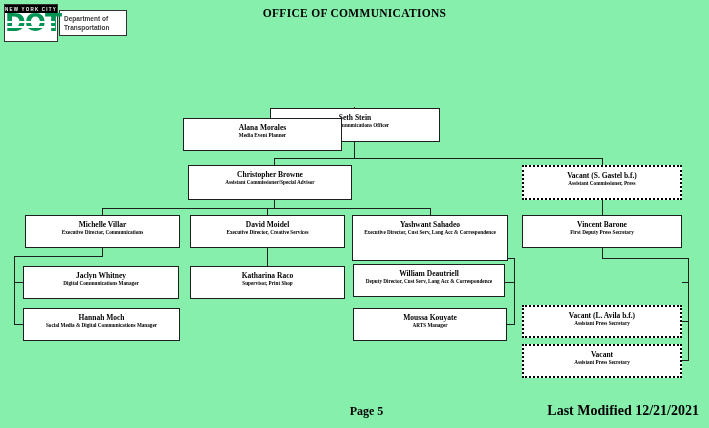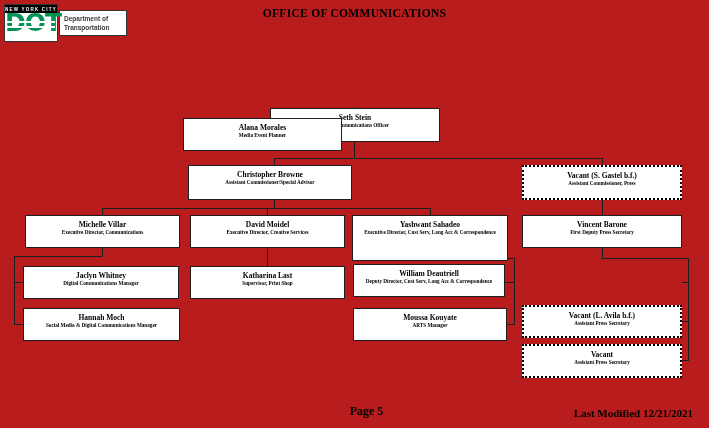--- a/index.html
+++ b/index.html
@@ -1,36 +1,36 @@
 <!DOCTYPE html>
 <html><head>
 <meta charset="utf-8">
 <style>
   html,body { margin:0; padding:0; background:#ffffff; }
   .page {
-    position:relative; width:709px; height:428px; background:#b91c1c;
+    position:relative; width:709px; height:428px; background:#86efac;
     font-family:"Liberation Serif", serif; color:#000; overflow:hidden;text-decoration:underline;
   }
   
   .logo { position:absolute; top:4px; left:4px; display:flex; align-items:center; }
   .logo-left { position:relative; width:54px; height:38px; border:1px solid #333; background:#fff; box-sizing:border-box; }
   .logo-topbar { background:#000; color:#fff; font-family:"Liberation Sans",sans-serif;
     font-size:4.5px; font-weight:bold; text-align:center; letter-spacing:1.2px; padding:1.5px 0 1px 0; }
   .logo-dot { color:#009454; font-family:"DejaVu Sans",sans-serif; font-weight:900;
     font-size:25px; line-height:0.98; text-align:center; letter-spacing:-1px; margin-top:-2px; }
   .logo-stripe { position:absolute; left:2px; right:2px; height:1.5px; background:#fff; }
   .logo-right { width:60px; border:1px solid #333; background:#fff; margin-left:1px;
     padding:3px 2px 3px 4px; font-family:"Liberation Sans",sans-serif; font-size:6.5px;
     font-weight:bold; color:#3a3a3a; line-height:1.4; }
   
   .page-title { position:absolute; top:7px; left:0; right:0; text-align:center;
     font-size:11.5px; font-weight:bold; letter-spacing:0.3px; }
   .footer-page { position:absolute; bottom:9px; left:12px; width:100%; text-align:center;
     font-weight:bold; font-size:12px; }
-  .footer-modified { position:absolute; bottom:9px; right:16px; font-weight:bold; font-size:11px;margin-left:43px; }
+  .footer-modified { position:absolute; bottom:9px; right:10px; font-weight:bold; font-size:14px;margin-left:43px; }
   
   #chart { position:absolute; top:0; left:0; width:709px; height:428px; }
   .node { position:absolute; background:#fff; border:1px solid #1f1f1f; box-sizing:border-box;
     text-align:center; padding-top:4px; z-index:2; }
   .node.vacant { border:2px dotted #000; }
   .node .name { font-weight:bold; font-size:7.5px; line-height:1.2; }
   .node .title { font-weight:bold; font-size:5.2px; line-height:1.5; white-space:nowrap; }
   .line { position:absolute; background:#1f1f1f; z-index:1; }
 </style>
 </head>
@@ -114,21 +114,21 @@
       </div>
       <div class="node" style="left: 522px; top: 215px; width: 160px; height: 33px;">
         <div class="name">Vincent Barone</div>
         <div class="title">First Deputy Press Secretary</div>
       </div>
       <div class="node" style="left: 23px; top: 266px; width: 156px; height: 33px;">
         <div class="name">Jaclyn Whitney</div>
         <div class="title">Digital Communications Manager</div>
       </div>
       <div class="node" style="left: 190px; top: 266px; width: 155px; height: 33px;">
-        <div class="name">Katharina Last</div>
+        <div class="name">Katharina Raco</div>
         <div class="title">Supervisor, Print Shop</div>
       </div>
       <div class="node" style="left: 353px; top: 264px; width: 152px; height: 33px;">
         <div class="name">William Deautriell</div>
         <div class="title">Deputy Director, Cust Serv, Lang Acc &amp; Correspondence</div>
       </div>
       <div class="node" style="left: 23px; top: 308px; width: 157px; height: 33px;">
         <div class="name">Hannah Moch</div>
         <div class="title">Social Media &amp; Digital Communications Manager</div>
       </div>

